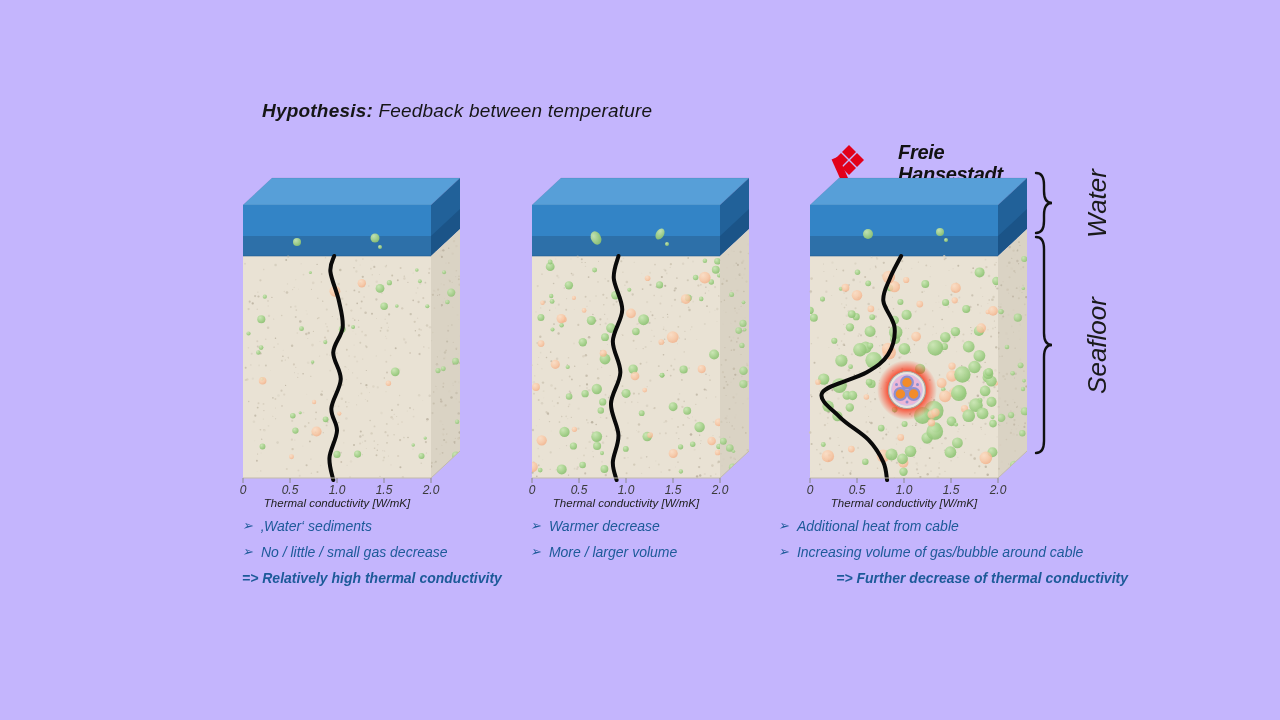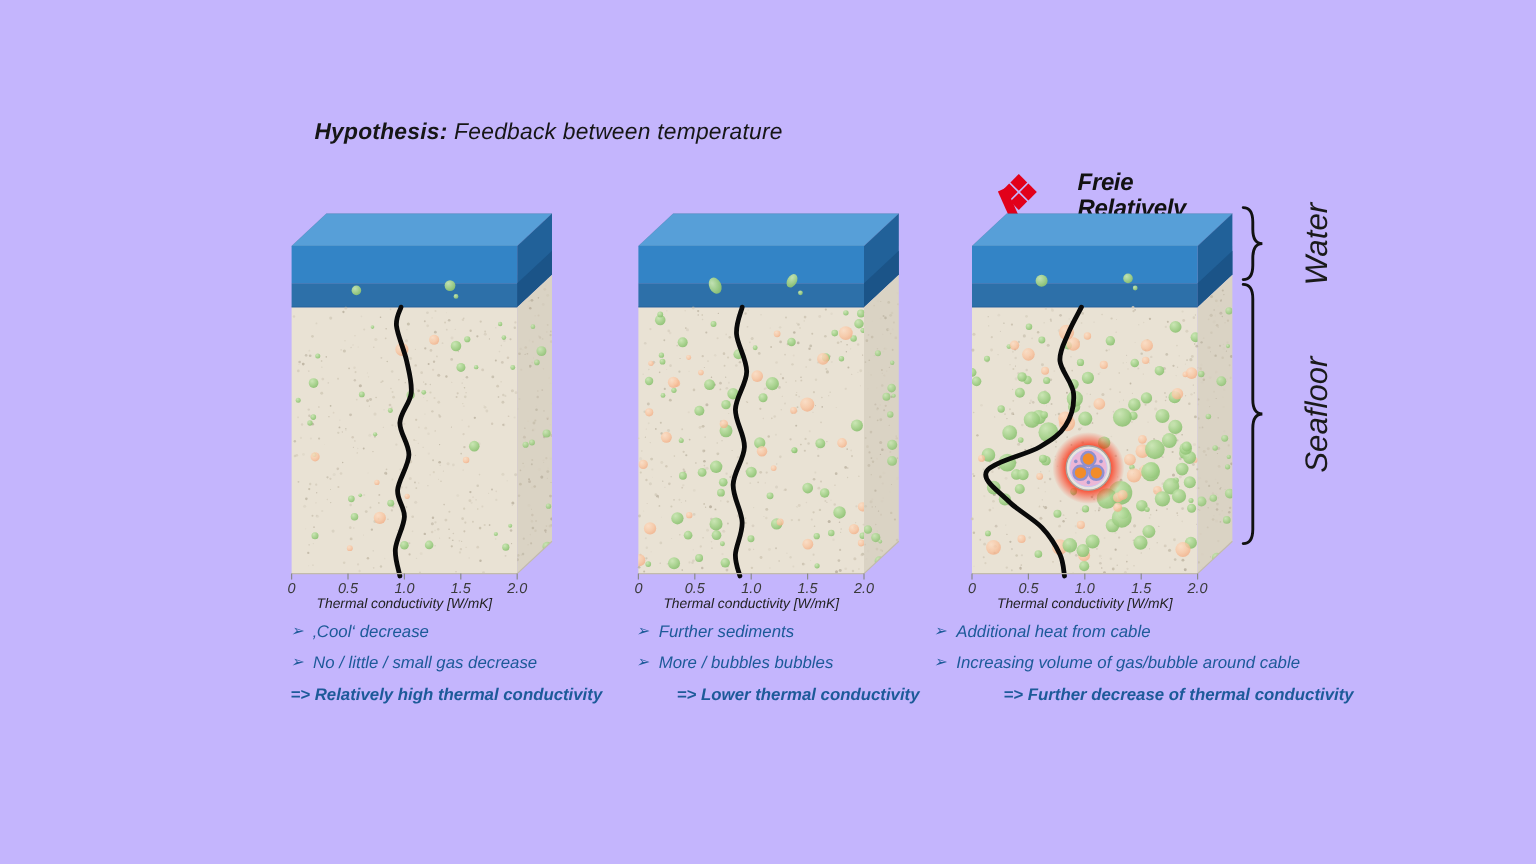--- a/index.html
+++ b/index.html
@@ -43,21 +43,21 @@
         <polygon points="33,4 40,11 33,18 26,11"></polygon>
         <polygon points="25,12 32,19 25,26 18,19"></polygon>
         <polygon points="41,12 48,19 41,26 34,19"></polygon>
         <polygon points="33,20 40,27 33,34 26,27"></polygon>
       </g>
       <line x1="19" y1="17" x2="36" y2="55" stroke="currentColor" stroke-width="7.5"></line>
       <rect x="31" y="56" width="16" height="16" fill="none" stroke="currentColor" stroke-width="4.5"></rect>
     </svg>
     <div class="logo-text">
       <div>Freie</div>
-      <div>Relatively</div>
+      <div>Hansestadt</div>
       <div>Lower</div>
     </div>
   </div>
 
   <svg id="panel-0" class="panel" viewBox="0 0 250 345">
       <defs>
         <radialGradient id="gb0" cx="0.35" cy="0.3" r="0.75">
           <stop offset="0%" stop-color="#c8e6b2"></stop>
           <stop offset="60%" stop-color="#a3d189"></stop>
           <stop offset="100%" stop-color="#8abf70"></stop>
@@ -2034,38 +2034,37 @@
   <div class="vlabel" id="water-label">
     <span>Water</span>
   </div>
   <div class="vlabel" id="seafloor-label">
     <span>Seafloor</span>
   </div>
 
   <div class="bullets" id="bullets-0">
       <div class="row">
         <span class="glyph">➢</span>
-        <span class="txt">‚Cool‘ decrease</span>
+        <span class="txt">‚Water‘ sediments</span>
       </div>
       <div class="row">
         <span class="glyph">➢</span>
         <span class="txt">No / little / small gas decrease</span>
       </div>
       <div class="conclusion">=&gt; Relatively high thermal conductivity</div>
     </div>
   <div class="bullets" id="bullets-1">
       <div class="row">
         <span class="glyph">➢</span>
-        <span class="txt">Further sediments</span>
+        <span class="txt">Warmer decrease</span>
       </div>
       <div class="row">
         <span class="glyph">➢</span>
-        <span class="txt">More / bubbles bubbles</span>
+        <span class="txt">More / larger volume</span>
       </div>
-      <div class="conclusion">=&gt; Lower thermal conductivity</div>
     </div>
   <div class="bullets" id="bullets-2">
       <div class="row">
         <span class="glyph">➢</span>
         <span class="txt">Additional heat from cable</span>
       </div>
       <div class="row">
         <span class="glyph">➢</span>
         <span class="txt">Increasing volume of gas/bubble around cable</span>
       </div>

